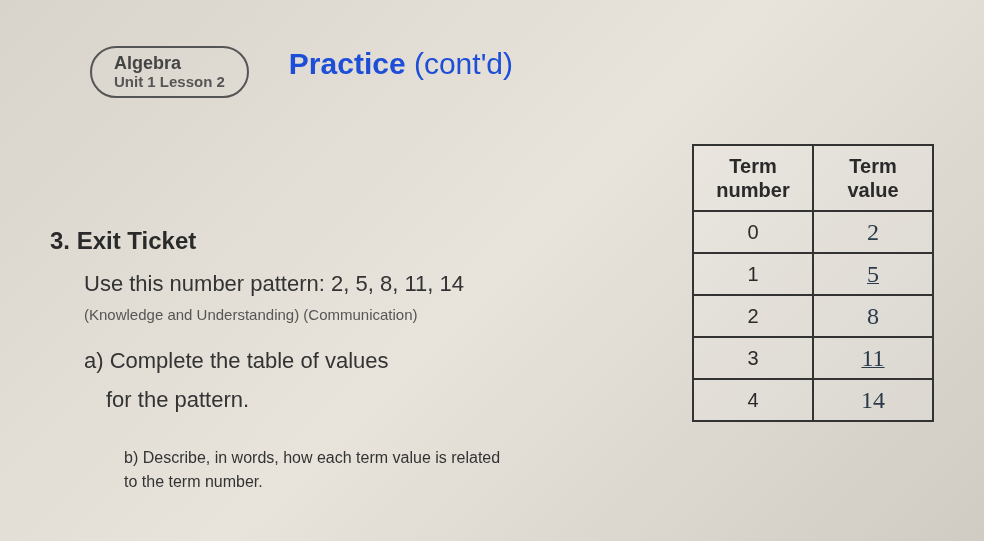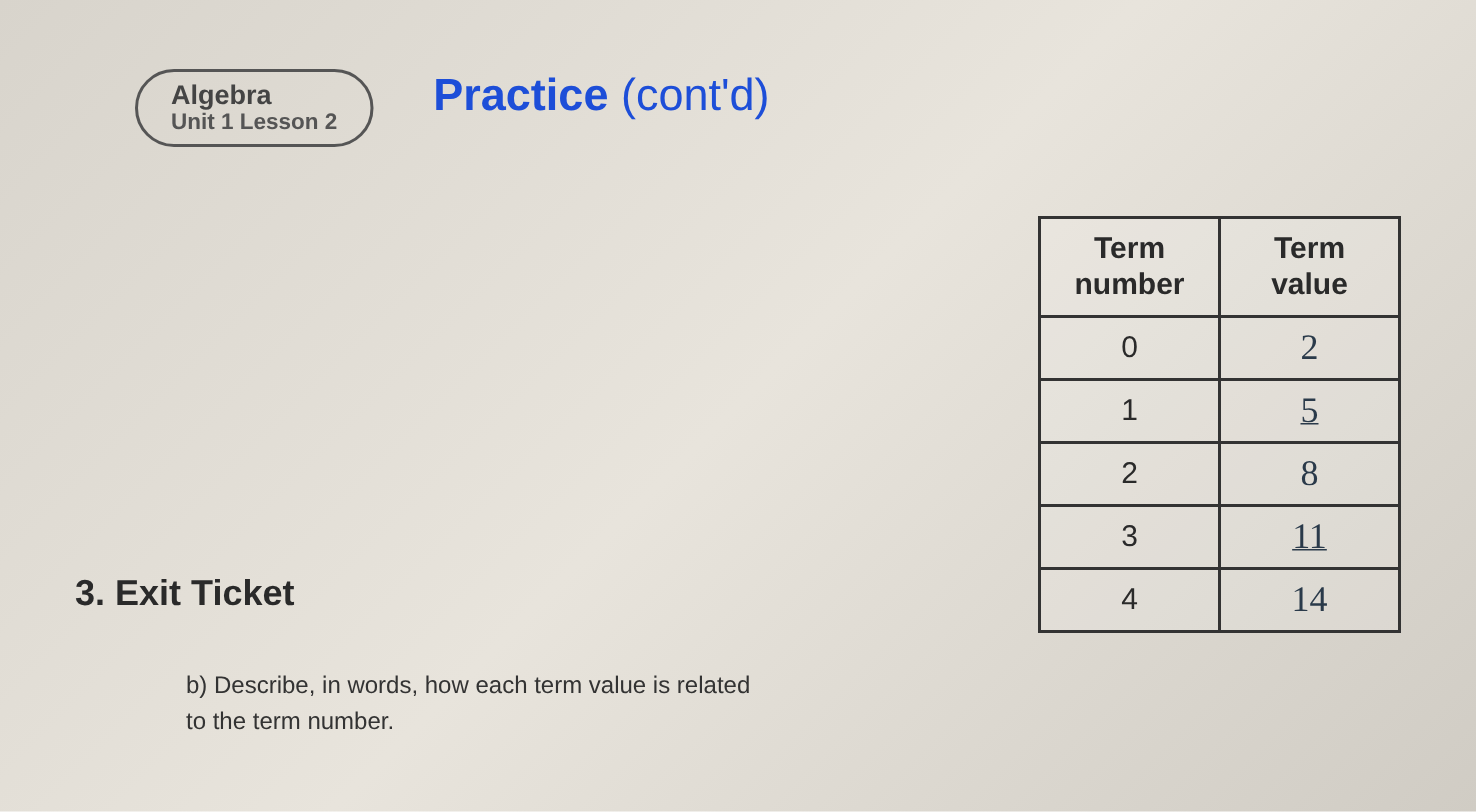--- a/index.html
+++ b/index.html
@@ -125,20 +125,26 @@
     <span class="bold">Practice</span><span> (cont'd)</span>
   </div>
 </div>
 
 <div class="content">
   <div class="left-col">
     <div class="q-header">
       <span>3.</span>
       <span>Exit Ticket</span>
     </div>
+    <div class="q-body">
+      <div>Use this number pattern: 2, 5, 8, 11, 14</div>
+      <div class="q-sub">(Knowledge and Understanding) (Communication)</div>
+      <div class="q-part">a) Complete the table of values</div>
+      <div class="q-part q-part-indent">for the pattern.</div>
+    </div>
   </div>
 
   <table class="values-table">
     <thead>
       <tr>
         <th>
           <span>Term</span><br>
           <span>number</span>
         </th>
         <th>

